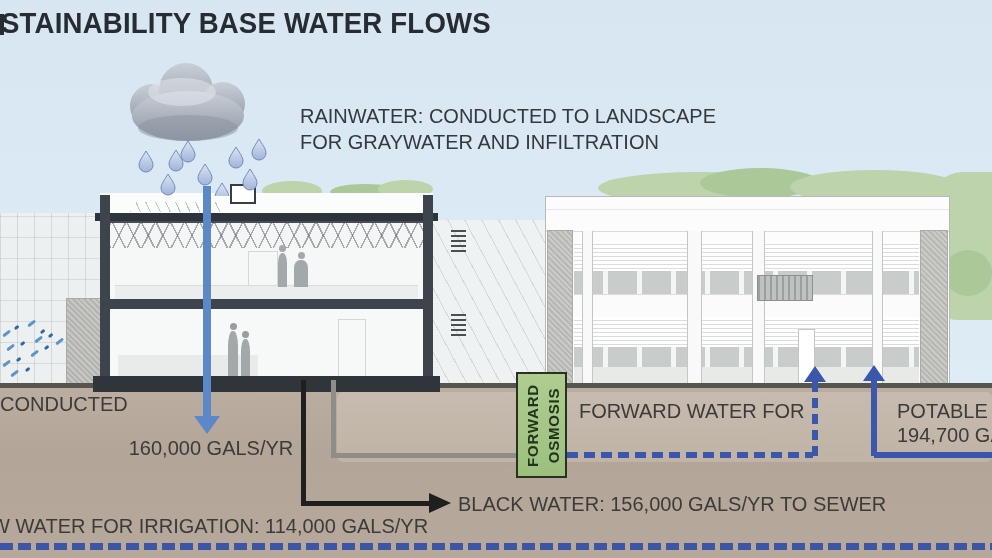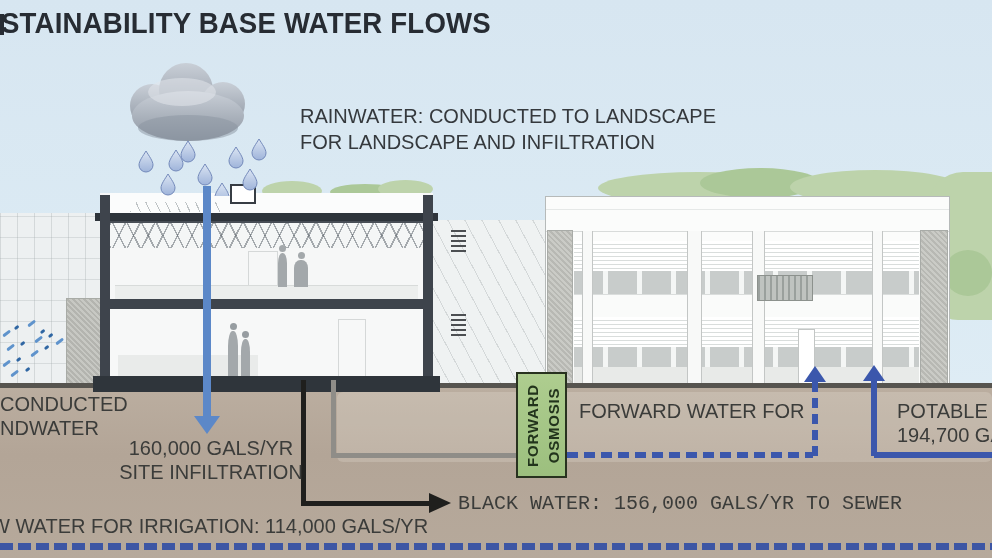--- a/index.html
+++ b/index.html
@@ -84,21 +84,21 @@
   .fo-rot{position:absolute;left:-29px;top:26px;width:106px;height:51px;transform:rotate(-90deg);display:flex;flex-direction:column;justify-content:center;text-align:center;font-size:15px;font-weight:700;letter-spacing:.8px;color:#22341c;line-height:21px;}
   
   .lbl{position:absolute;font-size:20px;color:#3b3c3a;line-height:24px;white-space:nowrap;}
   .title{position:absolute;left:1px;top:6px;font-size:30px;font-weight:700;color:#272c33;letter-spacing:.2px;transform:scaleX(.92);transform-origin:left;white-space:nowrap;}
   .title-cut{position:absolute;left:0;top:14px;width:4px;height:21px;background:#272c33;}
   .lbl-rain{left:287px;top:103px;line-height:26px;color:#35393d;margin-left:13px;}
   .lbl-infl{left:116px;top:436px;width:190px;text-align:center;white-space:normal;}
   .lbl-gray{left:354px;top:399px;}
   .lbl-treated{left:579px;top:399px;}
   .lbl-potable{left:897px;top:399px;}
-  .lbl-black{left:458px;top:492px;font-family:Liberation Mono, monospace;}
+  .lbl-black{left:458px;top:492px;}
   .lbl-irrleft{left:0;top:392px;}
   .lbl-irrbottom{left:-9px;top:514px;}
   .bottom-dash{position:absolute;left:0;top:543px;width:992px;height:7px;background:repeating-linear-gradient(90deg,#3d56a4 0 13px,transparent 13px 18px);}
 </style>
 </head>
 <body>
 
 <div class="canvas">
 
   <div>
@@ -244,44 +244,42 @@
       <div>FORWARD</div>
       <div>OSMOSIS</div>
     </div>
   </div>
 
   <div class="title-cut"></div>
   <div class="title">STAINABILITY BASE WATER FLOWS</div>
 
   <div class="lbl lbl-rain">
     <div>RAINWATER: CONDUCTED TO LANDSCAPE</div>
-    <div>FOR LANDSCAPE AND INFILTRATION</div>
+    <div>FOR GRAYWATER AND INFILTRATION</div>
   </div>
 
   <div class="lbl lbl-infl">
     <div>160,000 GALS/YR</div>
-    <div>SITE INFILTRATION</div>
   </div>
 
   <div class="lbl lbl-gray">
   </div>
 
   <div class="lbl lbl-treated">
     <div>FORWARD WATER FOR</div>
   </div>
 
   <div class="lbl lbl-potable">
     <div>POTABLE W</div>
     <div>194,700 GA</div>
   </div>
 
   <div class="lbl lbl-black">BLACK WATER: 156,000 GALS/YR TO SEWER</div>
 
   <div class="lbl lbl-irrleft">
     <div>CONDUCTED</div>
-    <div>NDWATER</div>
   </div>
 
   <div class="lbl lbl-irrbottom">W WATER FOR IRRIGATION: 114,000 GALS/YR</div>
 
   <div class="bottom-dash"></div>
 
 </div>
 
 </body></html>

